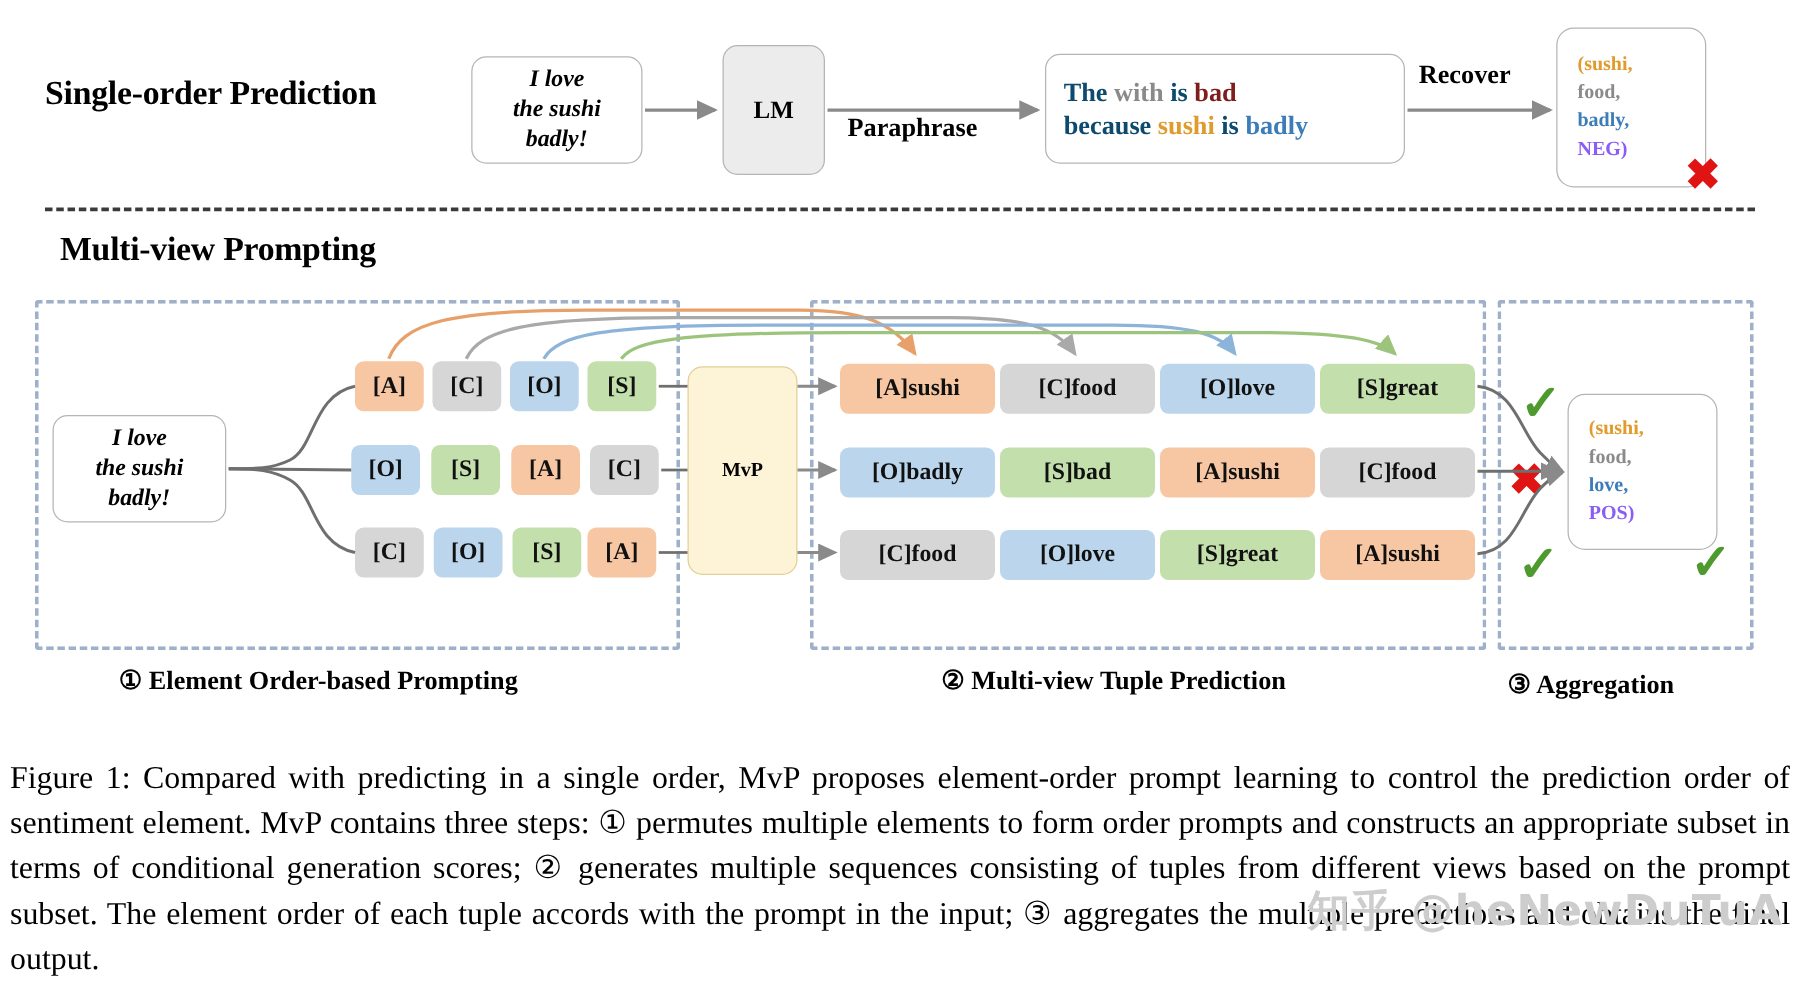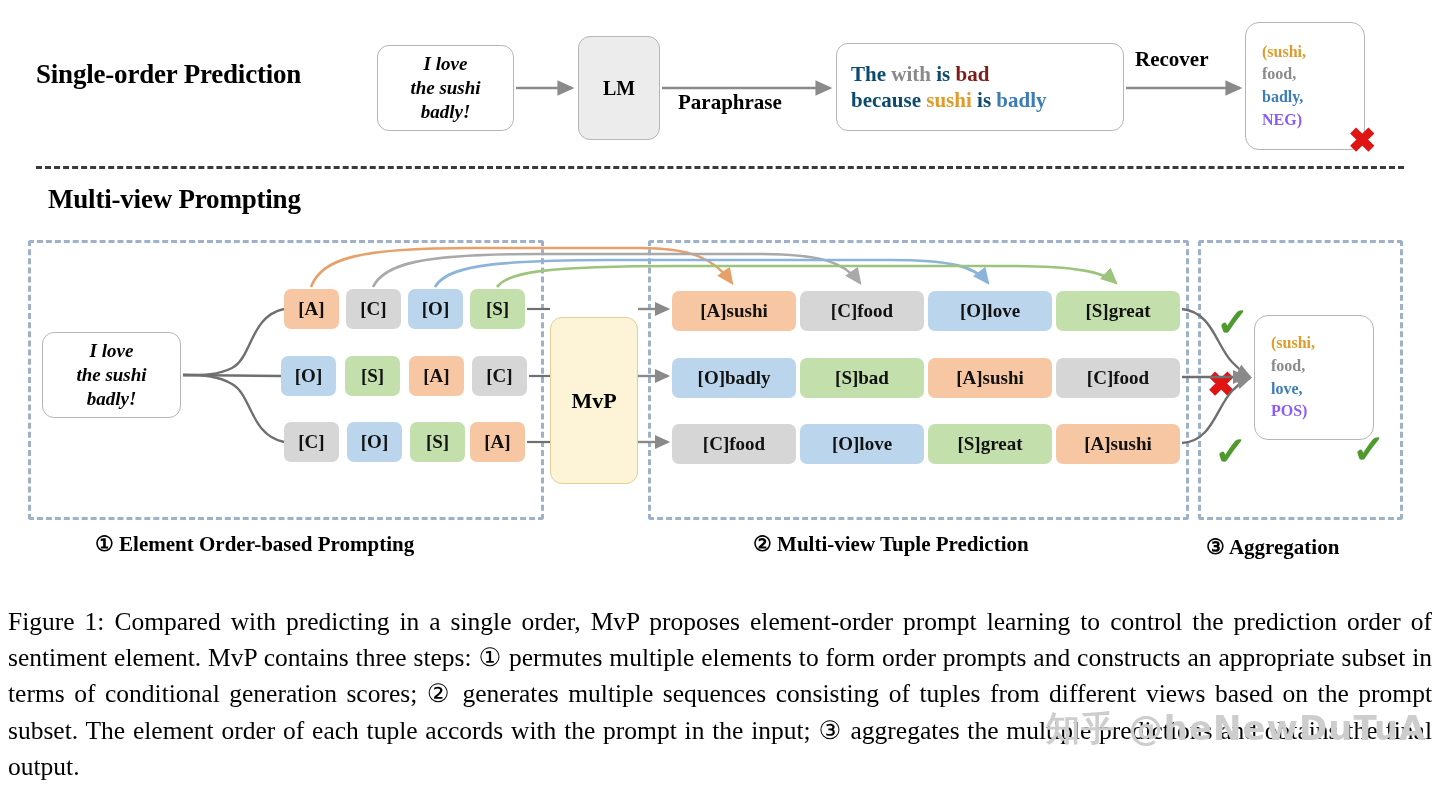--- a/index.html
+++ b/index.html
@@ -95,21 +95,21 @@
     height:40px;
   }
   .bg-a{background:#F7C6A3;}
   .bg-c{background:#D6D6D6;}
   .bg-o{background:#BBD6EC;}
   .bg-s{background:#C3E0AC;}
 
   
   #mvp-box{left:550px;top:293px;width:88px;height:167px;
     background:#FDF3D7;border:1.5px solid #E2CF96;border-radius:12px;
-    font-weight:bold;font-size:22px;margin-top:24px;}
+    font-weight:bold;font-size:16px;}
 
   
   #tuple-out-box{left:1254px;top:315px;width:120px;height:125px;border-radius:14px;}
 
   
   .step-cap{position:absolute;font-weight:bold;font-size:21px;white-space:nowrap;text-align:center;}
   #cap1{left:95px;top:532px;}
   #cap2{left:753px;top:532px;}
   #cap3{left:1206px;top:535px;}
 

